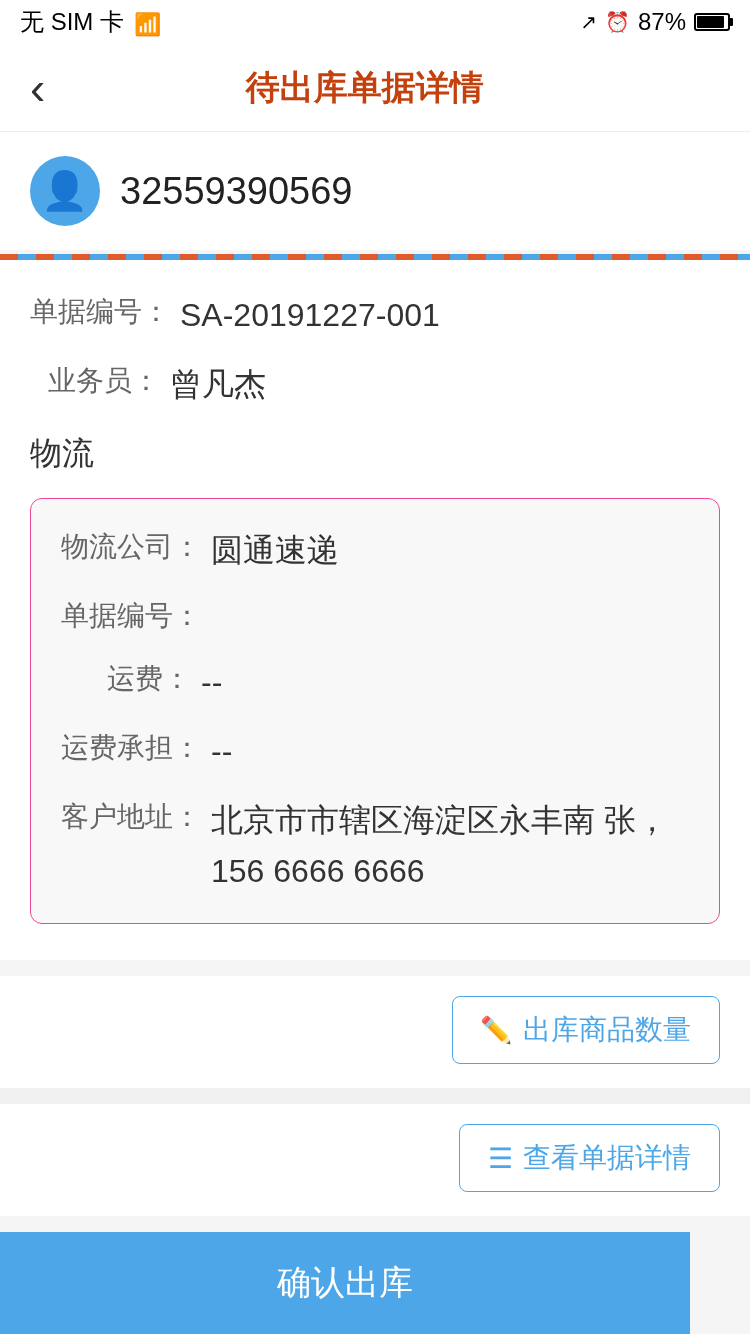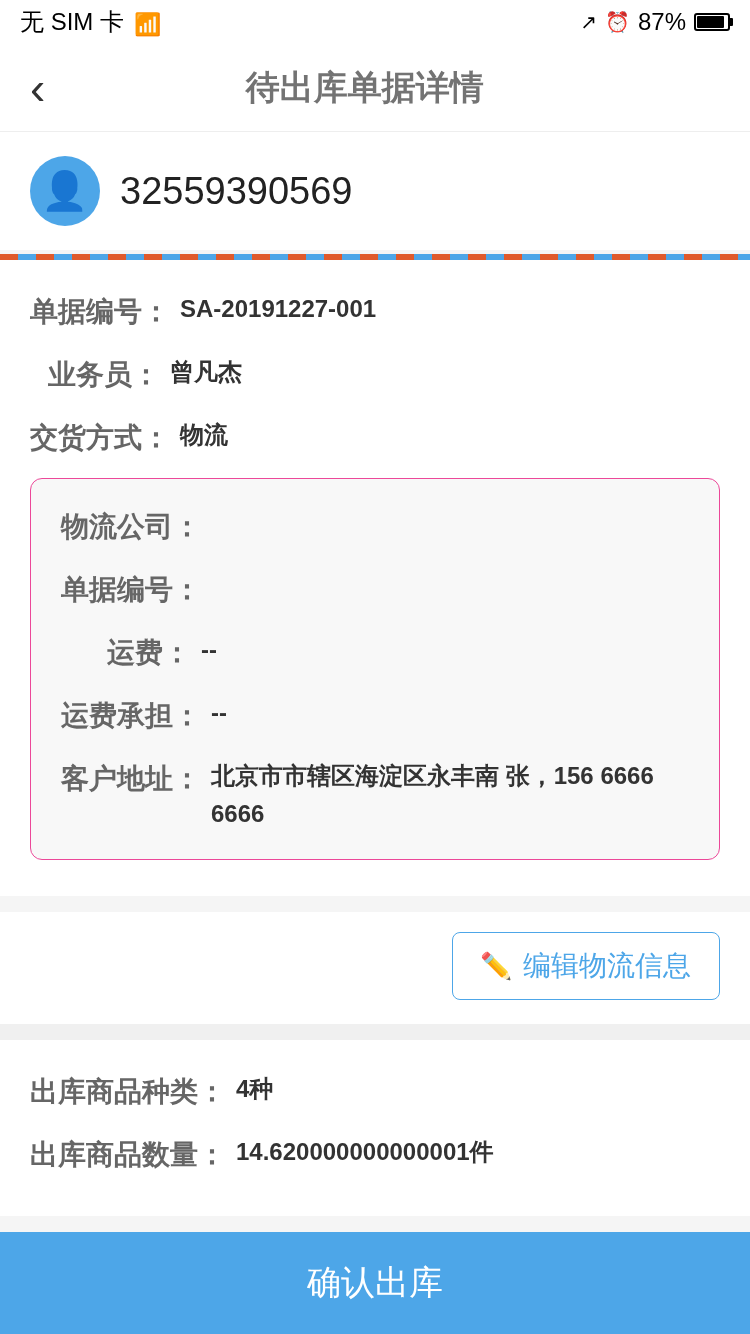--- a/index.html
+++ b/index.html
@@ -69,21 +69,21 @@
       font-size: 36px;
       color: #333;
       cursor: pointer;
       margin-right: 30px;
     }
     .nav-title {
       flex: 1;
       text-align: center;
       font-size: 34px;
       font-weight: 600;
-      color: #737373;
+      color: #c2410c;
       margin-right: 66px;
     }
 
     
     .customer-header {
       background: #fff;
       padding: 24px 30px;
       display: flex;
       align-items: center;
       gap: 20px;
@@ -114,33 +114,32 @@
     .info-section {
       background: #fff;
       padding: 30px 30px 20px 30px;
       margin-bottom: 16px;
     }
     .info-row {
       display: flex;
       align-items: flex-start;
       margin-bottom: 18px;
       line-height: 1.6;
-      font-weight: bold;
     }
     .info-label {
       color: #666;
       font-size: 28px;
       min-width: 140px;
       text-align: right;
       flex-shrink: 0;
       padding-right: 10px;
     }
     .info-value {
       color: #333;
-      font-size: 24px;
+      font-size: 32px;
       flex: 1;
     }
     .info-value.with-icon {
       display: flex;
       align-items: center;
       gap: 14px;
     }
     .location-icon {
       width: 38px; height: 38px;
       background: #4da6e8;
@@ -212,21 +211,21 @@
       gap: 10px;
       background: #fff;
       cursor: pointer;
     }
 
     
     .confirm-btn-container {
       position: fixed;
       bottom: 0;
       left: 0;
-      width: 750px;
+      width: 690px;
       background: #4da6e8;
       padding: 28px 0;
       text-align: center;
     }
     .confirm-btn {
       color: #fff;
       font-size: 34px;
       font-weight: 500;
       background: transparent;
       border: none;
@@ -280,27 +279,27 @@
   <div class="info-section">
     <div class="info-row">
       <span class="info-label">单据编号：</span>
       <span class="info-value">SA-20191227-001</span>
     </div>
     <div class="info-row">
       <span class="info-label">业务员：</span>
       <span class="info-value">曾凡杰</span>
     </div>
     <div class="info-row">
-      <span class="info-label">交货方式：</span>
       <span class="info-value">物流</span>
     </div>
 
     <div class="logistics-card">
       <div class="info-row">
         <span class="info-label">物流公司：</span>
+        <span class="info-value">圆通速递</span>
       </div>
       <div class="info-row">
         <span class="info-label">单据编号：</span>
       </div>
       <div class="info-row">
         <span class="info-label">运费：</span>
         <span class="info-value">--</span>
       </div>
       <div class="info-row">
         <span class="info-label">运费承担：</span>
@@ -309,36 +308,26 @@
       <div class="info-row">
         <span class="info-label">客户地址：</span>
         <span class="info-value">北京市市辖区海淀区永丰南  张，156 6666 6666</span>
       </div>
     </div>
   </div>
 
   <div class="edit-btn-row">
     <button class="edit-btn">
       <span class="edit-btn-icon">✏️</span>
-      <span>编辑物流信息</span>
+      <span>出库商品数量</span>
     </button>
   </div>
 
   <div class="section-separator"></div>
 
-  <div class="goods-section">
-    <div class="info-row">
-      <span class="info-label">出库商品种类：</span>
-      <span class="info-value">4种</span>
-    </div>
-    <div class="info-row">
-      <span class="info-label">出库商品数量：</span>
-      <span class="info-value">14.620000000000001件</span>
-    </div>
-  </div>
 
   <div class="view-detail-row">
     <button class="view-detail-btn">
       <span style="font-size:28px;">☰</span>
       <span>查看单据详情</span>
     </button>
   </div>
 
 </div>
 

